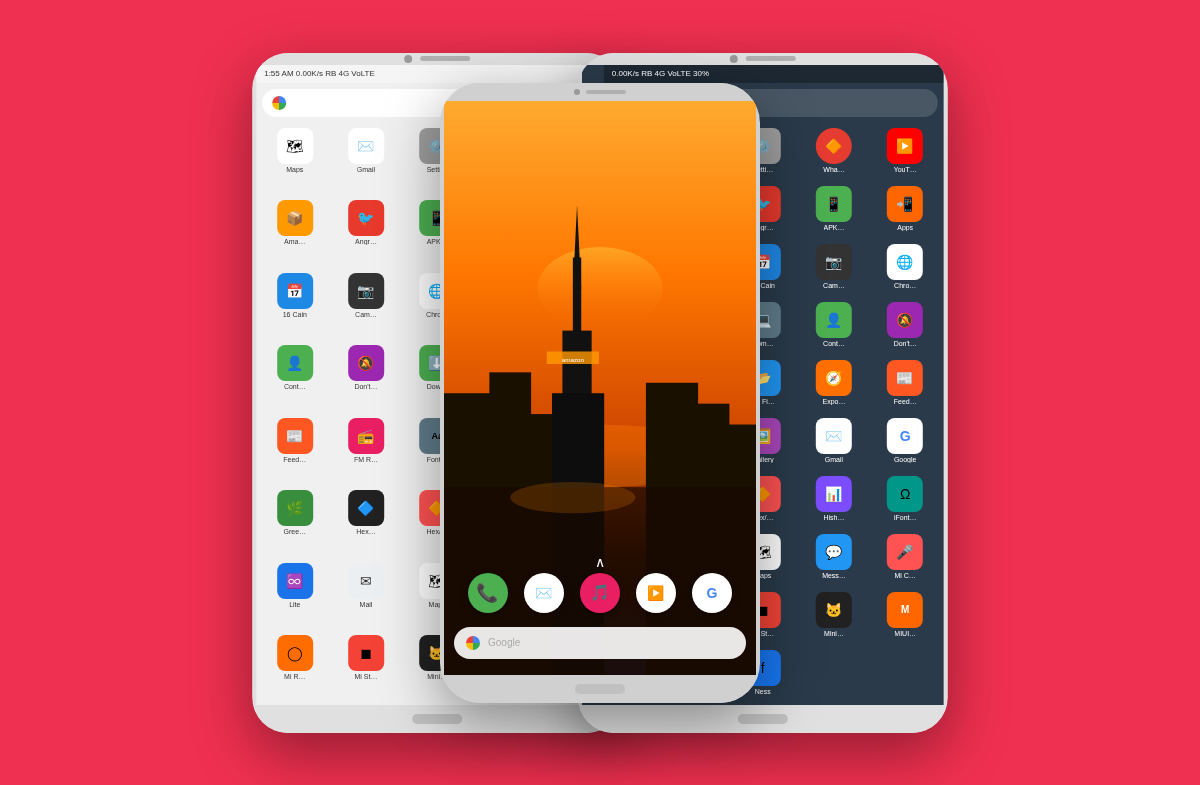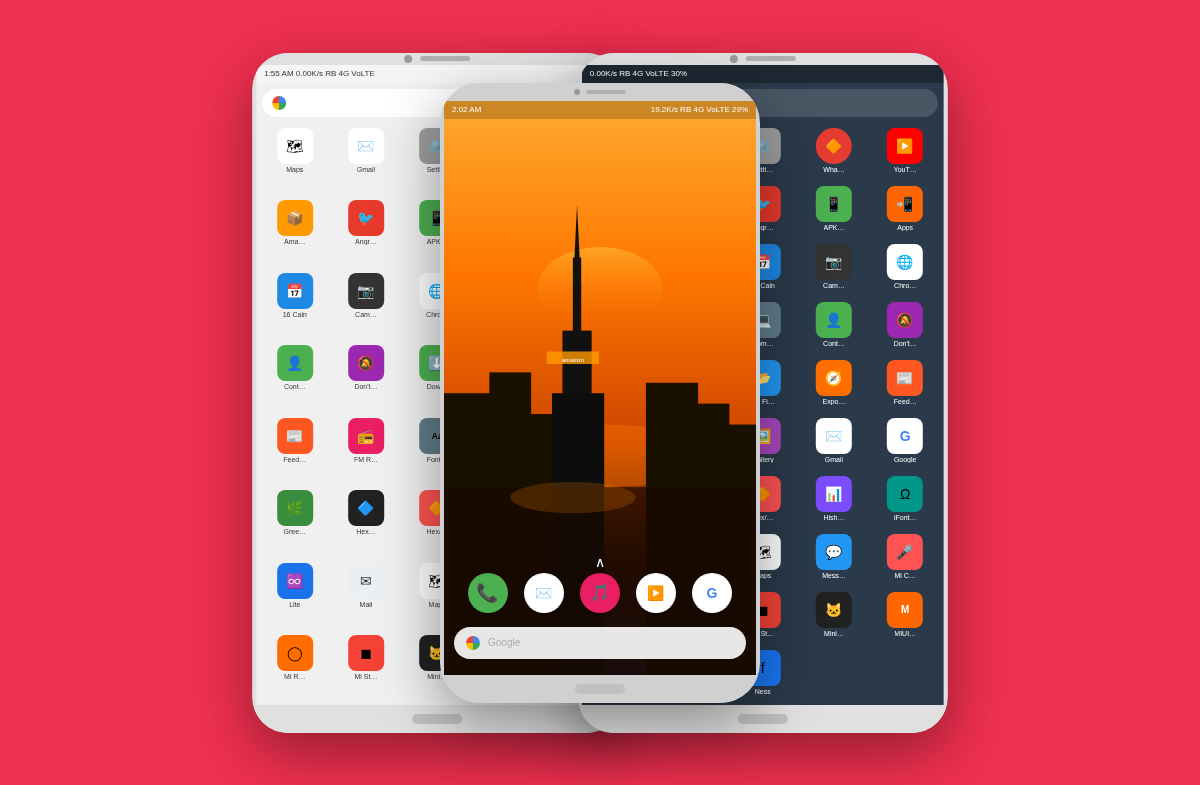--- a/index.html
+++ b/index.html
@@ -124,20 +124,21 @@
       justify-content: space-between;
       padding: 0 8px;
       font-size: 8px;
       color: #333;
       flex-shrink: 0;
     }
 
     .status-bar.dark-bg {
       background: rgba(0,0,0,0.3);
       color: white;
+      margin-left: 22px;
     }
 
     
     .app-screen {
       background: #f0f0f0;
       height: 100%;
       overflow: hidden;
       display: flex;
       flex-direction: column;
     }
@@ -776,24 +777,20 @@
             <rect x="110" y="280" width="50" height="270" fill="#0d0d0d"></rect>
 
             <rect x="105" y="240" width="50" height="12" fill="#ff9900" opacity="0.8"></rect>
             <text x="130" y="250" text-anchor="middle" font-size="6" fill="#fff">amazon</text>
 
             <rect x="0" y="370" width="312" height="180" fill="#1a0800" opacity="0.7"></rect>
             <ellipse cx="130" cy="380" rx="60" ry="15" fill="#ff8800" opacity="0.2"></ellipse>
           </svg>
 
           
-          <div style="position:absolute;top:0;left:0;right:0;height:18px;background:rgba(0,0,0,0.2);display:flex;align-items:center;justify-content:space-between;padding:0 8px;font-size:8px;color:white">
-            <span>2:02 AM</span>
-            <span>19.2K/s  RB 4G VoLTE  29%</span>
-          </div>
 
           
 
           
           <div class="chevron-up">∧</div>
 
           
           <div class="dock-area">
             <div class="dock-icons">
               <div class="dock-icon" style="background:#4caf50">

